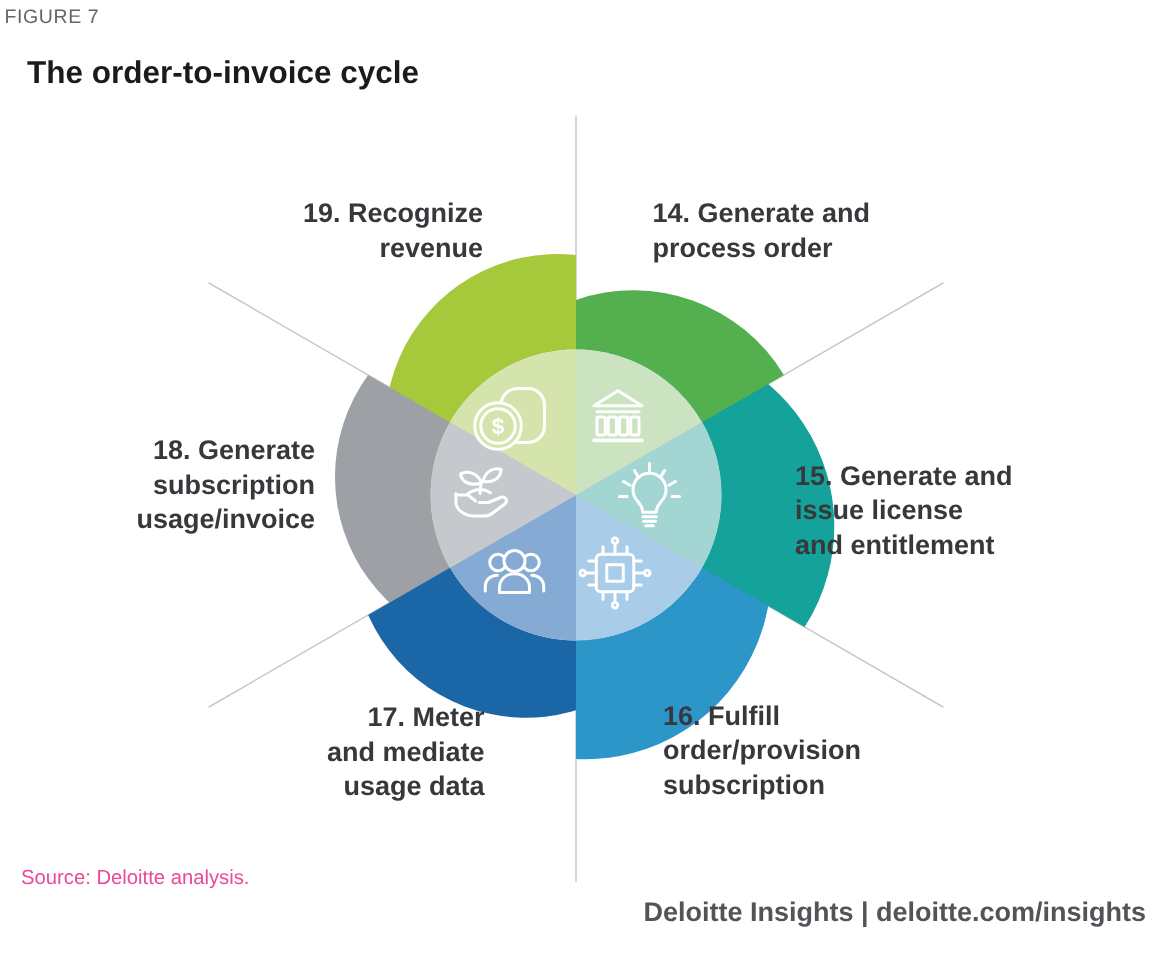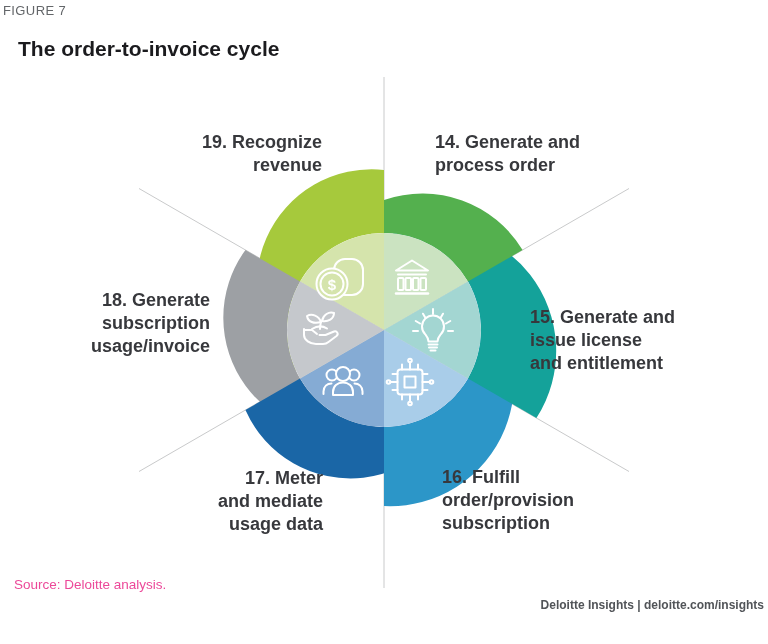--- a/index.html
+++ b/index.html
@@ -10,21 +10,21 @@
   .diagram-svg{position:absolute;left:0;top:0;}
   .label{position:absolute;font-size:18px;font-weight:700;line-height:23px;color:#37383c;}
   .label.r{text-align:right;}
   .lbl-19{top:131px;right:446px;}
   .lbl-14{top:131px;left:435px;}
   .lbl-15{top:306px;left:530px;}
   .lbl-18{top:289px;right:558px;}
   .lbl-17{top:467px;right:445px;}
   .lbl-16{top:466px;left:442px;}
   .source{position:absolute;left:2px;top:577px;font-size:13.5px;color:#ec4899;margin-left:12px;}
-  .branding{position:absolute;right:4px;top:598px;font-size:12px;font-weight:600;color:#515458;}
+  .branding{position:absolute;right:4px;top:598px;font-size:18px;font-weight:600;color:#515458;}
   .icon{stroke:#fff;stroke-width:2;fill:none;stroke-linecap:round;stroke-linejoin:round;}
 </style>
 </head>
 <body>
 
 <div class="stage">
 
   <div class="eyebrow">FIGURE 7</div>
   <h1 class="fig-title">The order-to-invoice cycle</h1>
 

